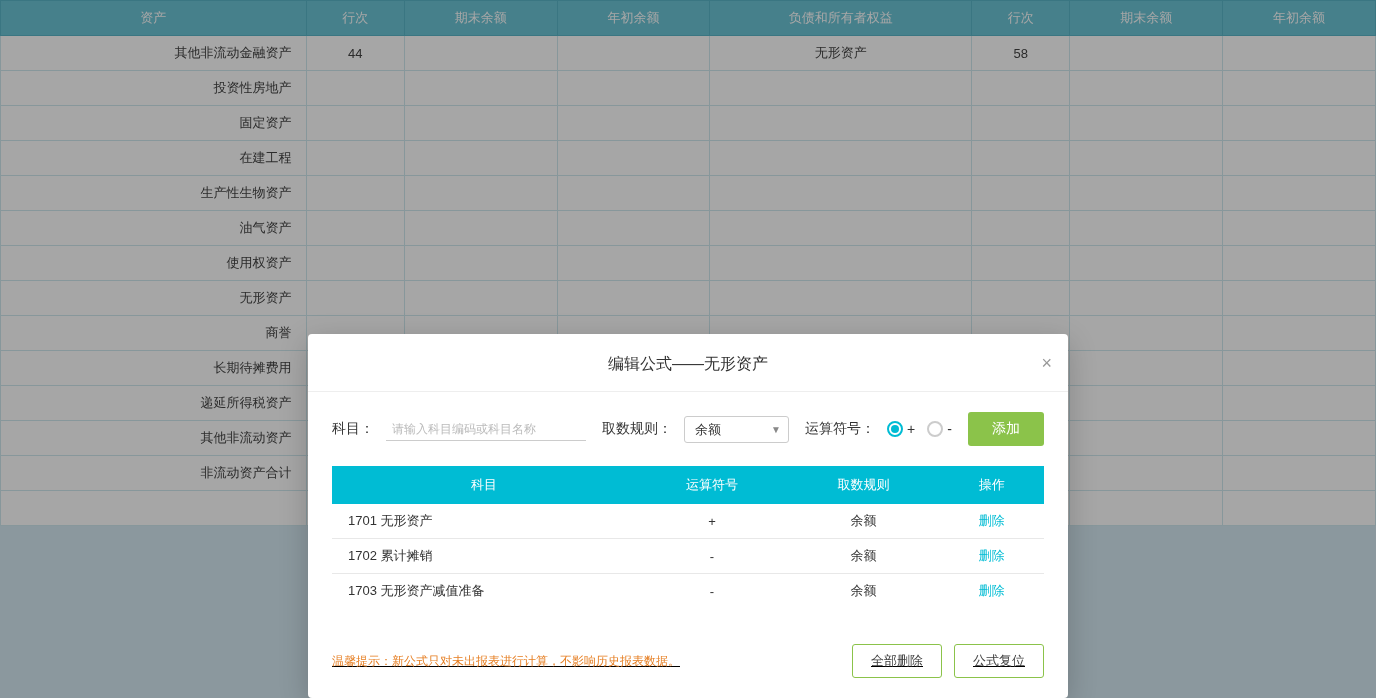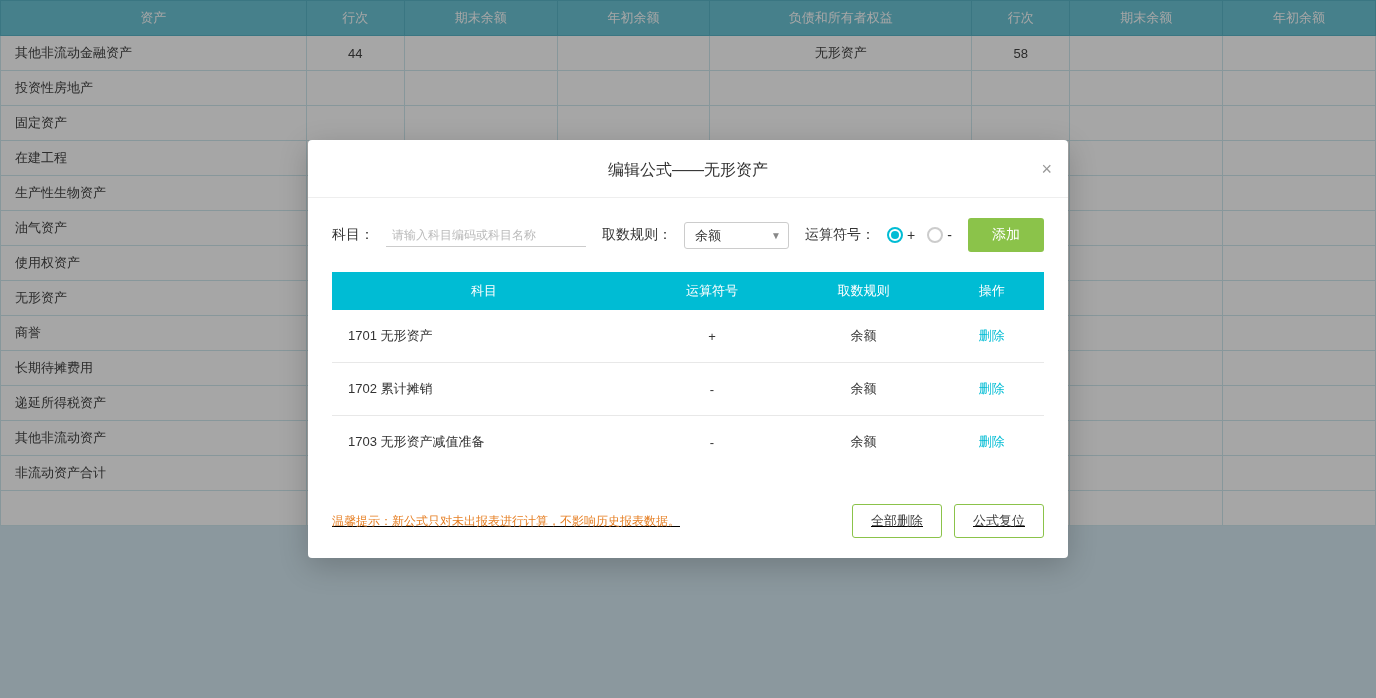--- a/index.html
+++ b/index.html
@@ -36,31 +36,31 @@
     }
 
     .bg-table td {
       background: #fff;
       padding: 8px 14px;
       border: 1px solid #d0e8ef;
       text-align: center;
     }
 
     .bg-table td:first-child {
-      text-align: left;
+      text-align: right;
     }
 
     
     .overlay {
       position: fixed;
       top: 0; left: 0; right: 0; bottom: 0;
       background: rgba(0,0,0,0.35);
       z-index: 10;
       display: flex;
-      align-items: center;
+      align-items: flex-end;
       justify-content: center;
     }
 
     
     .modal {
       background: #fff;
       border-radius: 4px;
       width: 760px;
       max-width: 95vw;
       box-shadow: 0 8px 30px rgba(0,0,0,0.2);
@@ -226,21 +226,21 @@
 
     .data-table tbody tr {
       border-bottom: 1px solid #e8e8e8;
     }
 
     .data-table tbody tr:last-child {
       border-bottom: none;
     }
 
     .data-table tbody td {
-      padding: 17px 16px;
+      padding: 8px 16px;
       text-align: center;
       color: #333;
     }
 
     .data-table tbody td:first-child {
       text-align: left;
     }
 
     .btn-delete {
       color: #00bcd4;

